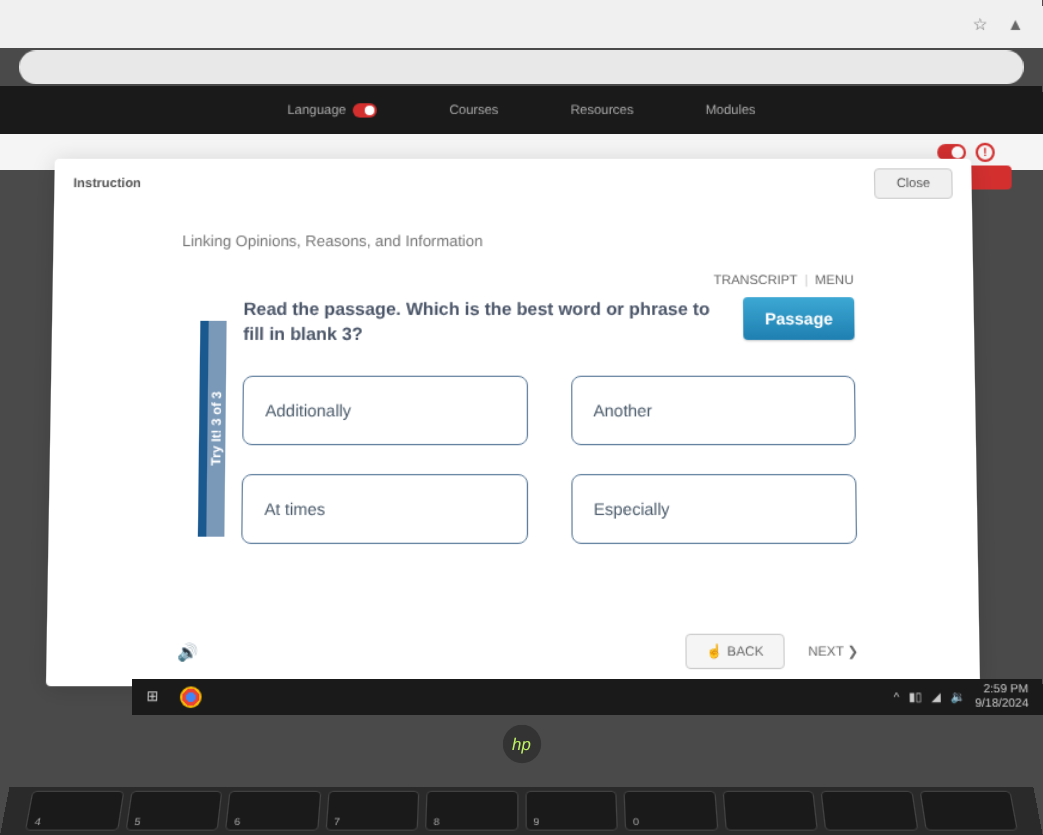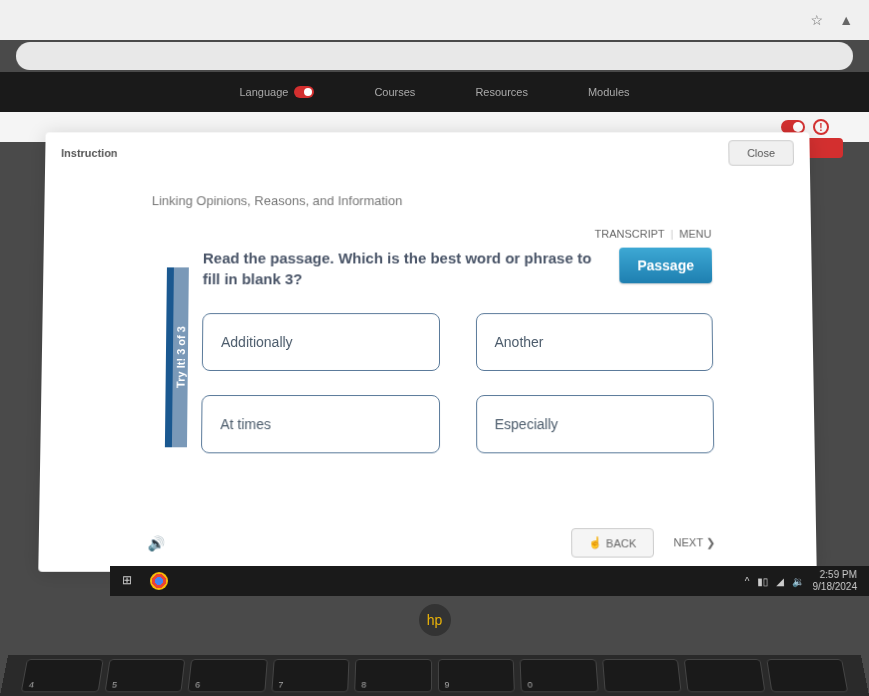--- a/index.html
+++ b/index.html
@@ -203,21 +203,22 @@
       bottom: 60px;
       left: 50%;
       transform: translateX(-50%);
       width: 32px;
       height: 32px;
       background: #333;
       border-radius: 50%;
       display: flex;
       align-items: center;
       justify-content: center;
-      color: #eab308;
+      color: #bef264;
+      font-style: italic;
       font-size: 14px;
     }
     
     .keyboard {
       position: absolute;
       bottom: 0;
       left: 0;
       right: 0;
       height: 44px;
       background: #2a2a2a;

